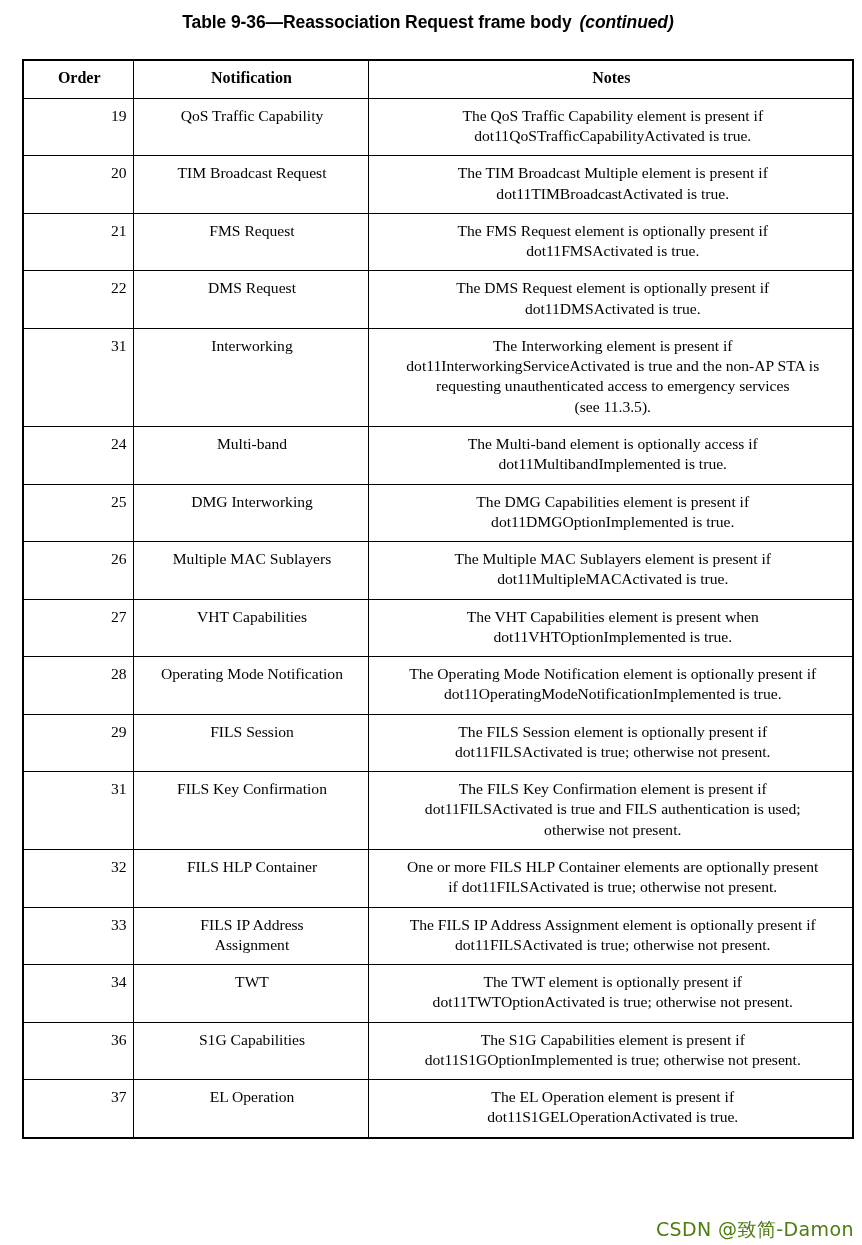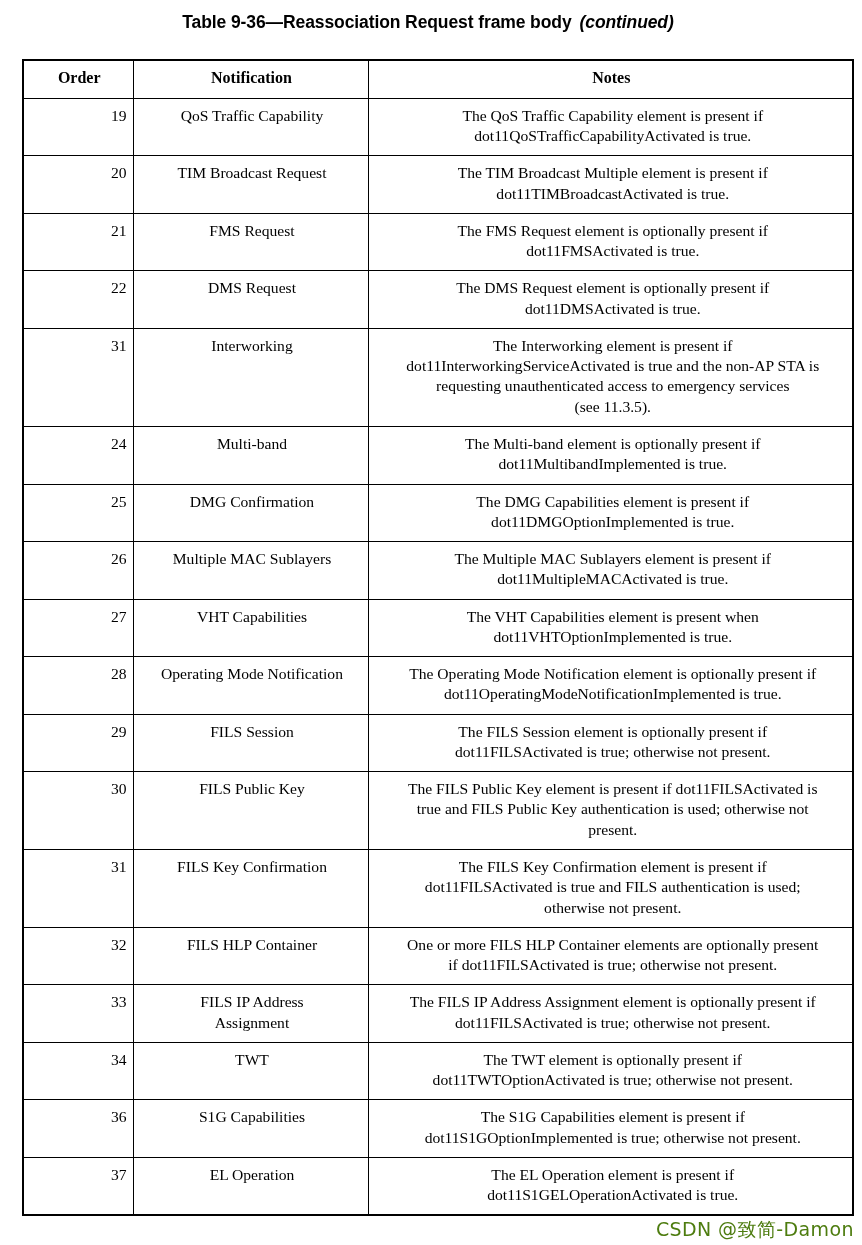--- a/index.html
+++ b/index.html
@@ -209,28 +209,28 @@
               <span class="note-line">requesting unauthenticated access to emergency services</span>
               <span class="note-line">(see 11.3.5).</span>
             </td>
           </tr>
           <tr>
             <td class="cell-order">24</td>
             <td class="cell-information">
               <span class="info-line">Multi-band</span>
             </td>
             <td class="cell-notes">
-              <span class="note-line">The Multi-band element is optionally present if</span>
+              <span class="note-line">The Multi-band element is optionally access if</span>
               <span class="note-line">dot11MultibandImplemented is true.</span>
             </td>
           </tr>
           <tr>
             <td class="cell-order">25</td>
             <td class="cell-information">
-              <span class="info-line">DMG Confirmation</span>
+              <span class="info-line">DMG Interworking</span>
             </td>
             <td class="cell-notes">
               <span class="note-line">The DMG Capabilities element is present if</span>
               <span class="note-line">dot11DMGOptionImplemented is true.</span>
             </td>
           </tr>
           <tr>
             <td class="cell-order">26</td>
             <td class="cell-information">
               <span class="info-line">Multiple MAC Sublayers</span>
@@ -261,31 +261,20 @@
             </td>
           </tr>
           <tr>
             <td class="cell-order">29</td>
             <td class="cell-information">
               <span class="info-line">FILS Session</span>
             </td>
             <td class="cell-notes">
               <span class="note-line">The FILS Session element is optionally present if</span>
               <span class="note-line">dot11FILSActivated is true; otherwise not present.</span>
-            </td>
-          </tr>
-          <tr>
-            <td class="cell-order">30</td>
-            <td class="cell-information">
-              <span class="info-line">FILS Public Key</span>
-            </td>
-            <td class="cell-notes">
-              <span class="note-line">The FILS Public Key element is present if dot11FILSActivated is</span>
-              <span class="note-line">true and FILS Public Key authentication is used; otherwise not</span>
-              <span class="note-line">present.</span>
             </td>
           </tr>
           <tr>
             <td class="cell-order">31</td>
             <td class="cell-information">
               <span class="info-line">FILS Key Confirmation</span>
             </td>
             <td class="cell-notes">
               <span class="note-line">The FILS Key Confirmation element is present if</span>
               <span class="note-line">dot11FILSActivated is true and FILS authentication is used;</span>

